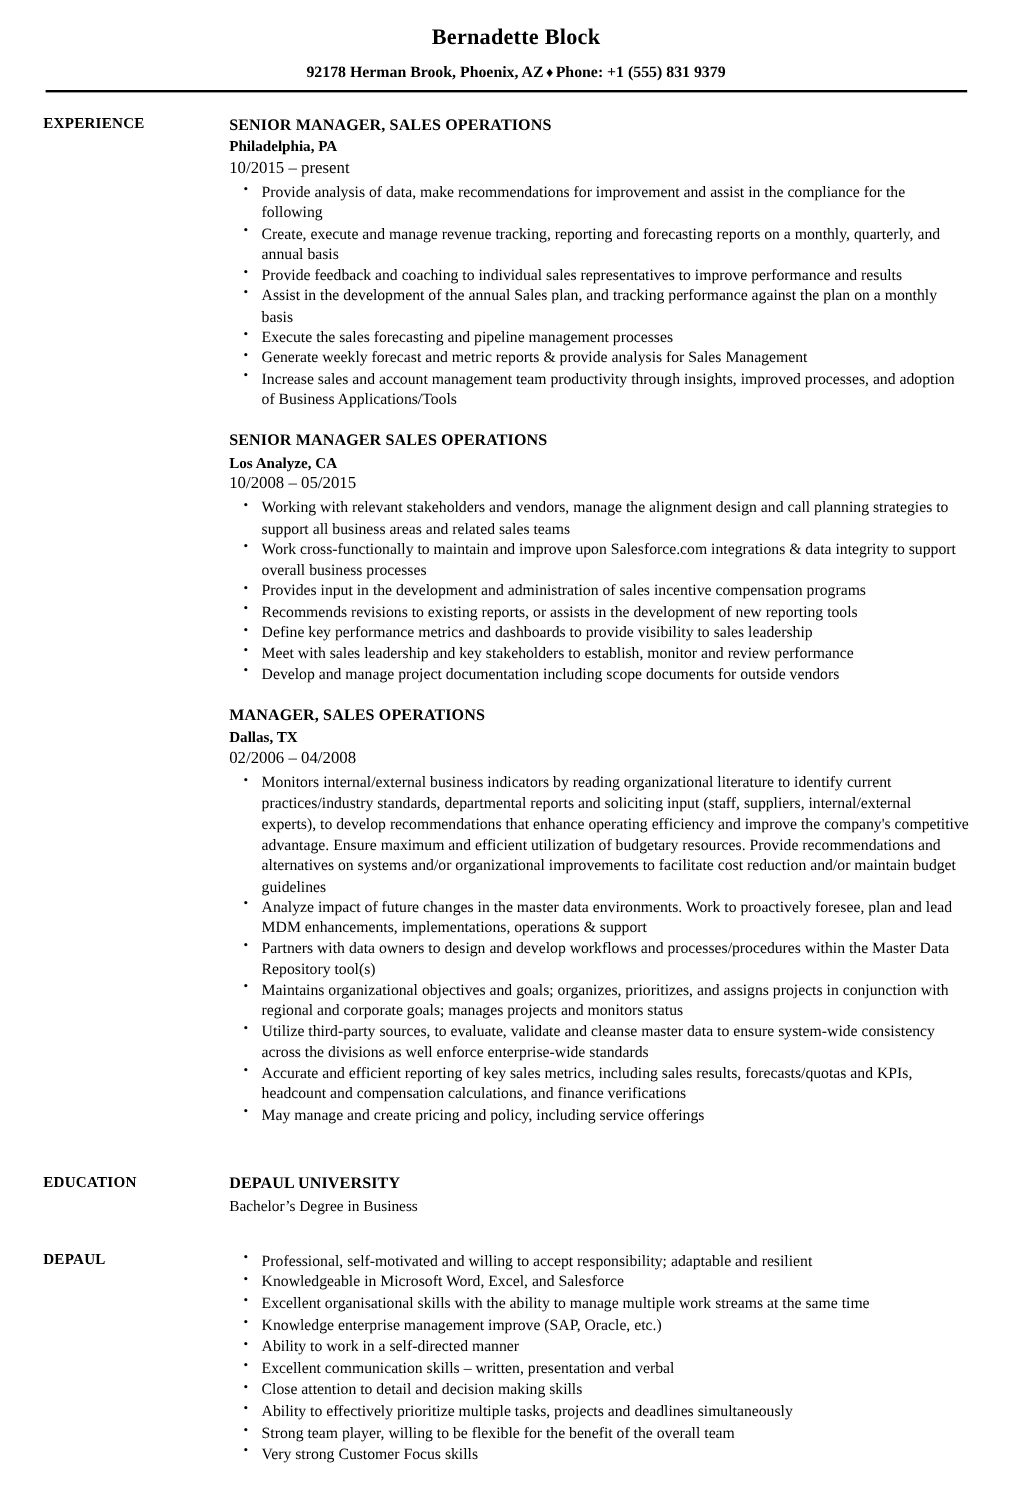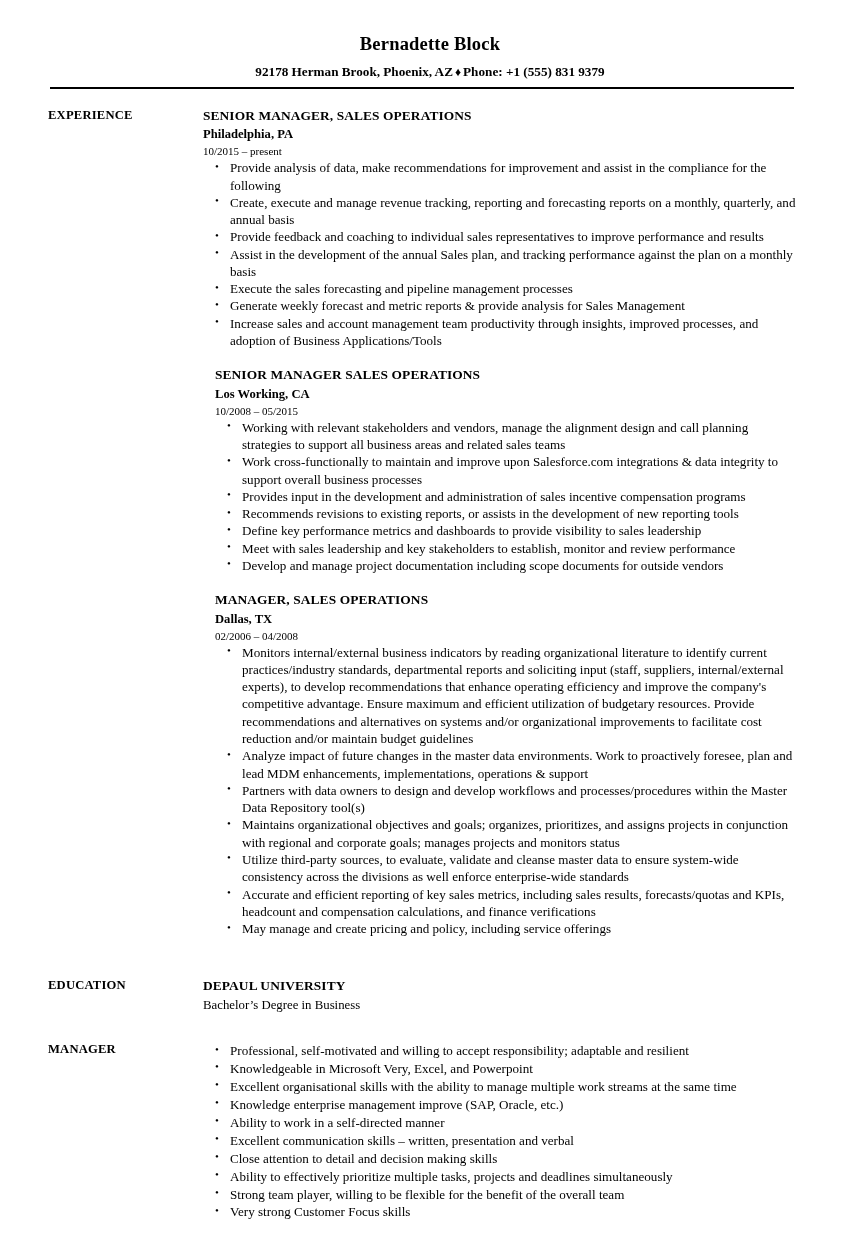--- a/index.html
+++ b/index.html
@@ -14,21 +14,21 @@
     font-family: "Liberation Serif", "DejaVu Serif", serif;
     color: #000000;
     -webkit-font-smoothing: antialiased;
   }
 
   .page {
     position: relative;
     width: 860px;
     height: 1240px;
     box-sizing: border-box;
-    padding: 12px;
+    padding: 0;
     overflow: hidden;
   }
 
   
   .header {
     padding-top: 22px;
   }
   .name {
     text-align: center;
     font-weight: bold;
@@ -74,36 +74,35 @@
     padding-top: 1px;
   }
   .section-body {
     flex: 1 1 auto;
     padding-right: 52px;
   }
 
   
   .job + .job {
     margin-top: 17px;
-    margin-left: 12px;
   }
   .job-title {
     font-weight: bold;
     font-size: 13.4px;
     line-height: 1.3;
     letter-spacing: 0.1px;
   }
   .job-location {
     font-weight: bold;
     font-size: 12.6px;
     line-height: 1.42;
     margin-top: 2px;
   }
   .job-dates {
-    font-size: 11px;
+    font-size: 14px;
     line-height: 1.28;
   }
 
   
   ul.bullets {
     list-style: none;
     margin: 1px 0 0 0;
     padding: 0;
   }
   ul.bullets > li {
@@ -173,21 +172,21 @@
             <li>Provide feedback and coaching to individual sales representatives to improve performance and results</li>
             <li>Assist in the development of the annual Sales plan, and tracking performance against the plan on a monthly basis</li>
             <li>Execute the sales forecasting and pipeline management processes</li>
             <li>Generate weekly forecast and metric reports &amp; provide analysis for Sales Management</li>
             <li>Increase sales and account management team productivity through insights, improved processes, and adoption of Business Applications/Tools</li>
           </ul>
         </div>
 
         <div class="job">
           <div class="job-title">SENIOR MANAGER SALES OPERATIONS</div>
-          <div class="job-location">Los Working, CA</div>
+          <div class="job-location">Los Analyze, CA</div>
           <div class="job-dates">10/2008 – 05/2015</div>
           <ul class="bullets">
             <li>Working with relevant stakeholders and vendors, manage the alignment design and call planning strategies to support all business areas and related sales teams</li>
             <li>Work cross-functionally to maintain and improve upon Salesforce.com integrations &amp; data integrity to support overall business processes</li>
             <li>Provides input in the development and administration of sales incentive compensation programs</li>
             <li>Recommends revisions to existing reports, or assists in the development of new reporting tools</li>
             <li>Define key performance metrics and dashboards to provide visibility to sales leadership</li>
             <li>Meet with sales leadership and key stakeholders to establish, monitor and review performance</li>
             <li>Develop and manage project documentation including scope documents for outside vendors</li>
           </ul>
@@ -215,25 +214,25 @@
       <div class="section-label">EDUCATION</div>
       <div class="section-body">
         <div class="edu">
           <div class="edu-school">DEPAUL UNIVERSITY</div>
           <div class="edu-degree">Bachelor’s Degree in Business</div>
         </div>
       </div>
     </div>
 
     <div class="section section-skills">
-      <div class="section-label">MANAGER</div>
+      <div class="section-label">DEPAUL</div>
       <div class="section-body">
         <ul class="bullets">
           <li>Professional, self-motivated and willing to accept responsibility; adaptable and resilient</li>
-          <li>Knowledgeable in Microsoft Very, Excel, and Powerpoint</li>
+          <li>Knowledgeable in Microsoft Word, Excel, and Salesforce</li>
           <li>Excellent organisational skills with the ability to manage multiple work streams at the same time</li>
           <li>Knowledge enterprise management improve (SAP, Oracle, etc.)</li>
           <li>Ability to work in a self-directed manner</li>
           <li>Excellent communication skills – written, presentation and verbal</li>
           <li>Close attention to detail and decision making skills</li>
           <li>Ability to effectively prioritize multiple tasks, projects and deadlines simultaneously</li>
           <li>Strong team player, willing to be flexible for the benefit of the overall team</li>
           <li>Very strong Customer Focus skills</li>
         </ul>
       </div>

